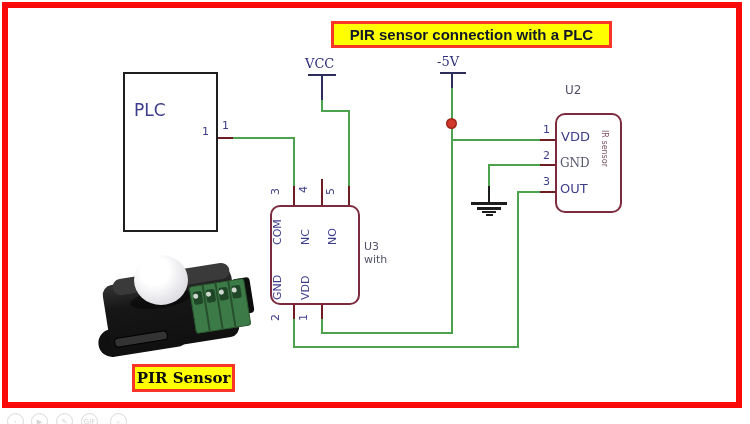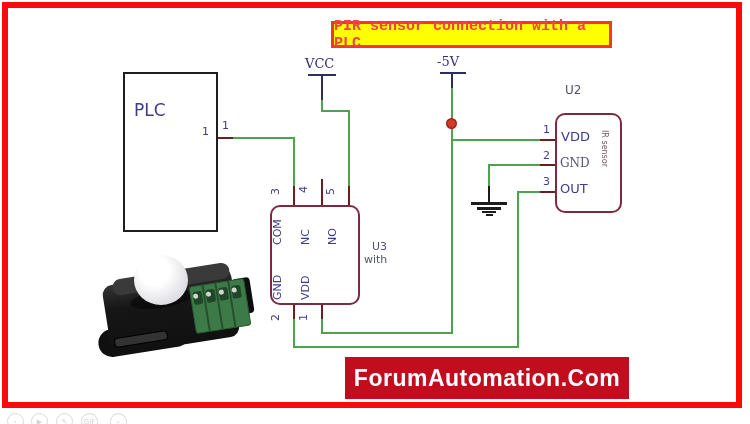--- a/index.html
+++ b/index.html
@@ -17,21 +17,21 @@
   }
   html,body{margin:0;padding:0;background:#fff;}
   .screen{position:relative;width:750px;height:424px;background:#fff;overflow:hidden;
           font-family:"DejaVu Sans",sans-serif;}
   .red-frame{position:absolute;left:2px;top:2px;width:740px;height:406px;
              border:6px solid var(--frame-red);box-sizing:border-box;}
   
   .title-banner{position:absolute;left:331px;top:21px;width:281px;height:27px;
       background:var(--banner-yellow);border:3px solid var(--banner-border);box-sizing:border-box;
       display:flex;align-items:center;justify-content:center;
-      font-family:Liberation Mono, monospace;font-weight:bold;font-size:15px;color:#ef4444;}
+      font-family:Liberation Sans, sans-serif;font-weight:bold;font-size:15px;color:#0f172a;}
   .pir-caption{position:absolute;left:132px;top:364px;width:103px;height:28px;
       background:var(--banner-yellow);border:3px solid var(--banner-border);box-sizing:border-box;
       display:flex;align-items:center;justify-content:center;
       font-family:"DejaVu Serif",serif;font-weight:bold;font-size:15px;color:#0e0e0e;}
   .footer-banner{position:absolute;left:345px;top:357px;width:284px;height:42px;
       background:var(--footer-red);display:flex;align-items:center;justify-content:center;
       font-family:"Liberation Sans",sans-serif;font-weight:bold;font-size:23px;color:#fff;
       letter-spacing:.5px;}
   
   .hw{position:absolute;height:2px;background:var(--green);}
@@ -126,21 +126,21 @@
   <div class="hw" style="left:488px;top:164px;width:52px;"></div>
   <div class="vw" style="left:488px;top:164px;height:24px;"></div>
 
   <div class="gndbar" style="left:488px;top:186px;width:2px;height:17px;"></div>
   <div class="gndbar" style="left:471px;top:202px;width:36px;height:3px;"></div>
   <div class="gndbar" style="left:477px;top:207px;width:24px;height:3px;"></div>
   <div class="gndbar" style="left:482px;top:211px;width:14px;height:2px;"></div>
   <div class="gndbar" style="left:486px;top:214px;width:7px;height:2px;"></div>
 
   <div class="box" style="left:270px;top:205px;width:90px;height:100px;border-radius:10px;"></div>
-  <span class="txt ref" style="left:372px;top:241px;">U3</span>
+  <span class="txt ref" style="left:364px;top:241px;">U3</span>
   <span class="txt ref" style="left:364px;top:254px;">with</span>
 
   <div class="vs" style="left:293px;top:186px;height:19px;"></div>
   <div class="vs" style="left:321px;top:179px;height:26px;"></div>
   <div class="vs" style="left:348px;top:186px;height:19px;"></div>
 
   <span class="txt rotccw" style="left:282px;top:183px;">3</span>
   <span class="txt rotccw" style="left:310px;top:181px;">4</span>
   <span class="txt rotccw" style="left:337px;top:183px;">5</span>
 
@@ -192,24 +192,24 @@
       <span class="screw s3">
           <i></i>
         </span>
       <span class="screw s4">
           <i></i>
         </span>
     </div>
     <div class="pir-slot"></div>
   </div>
 
-
-  <div class="footer-banner">
-    <span>ForumAutomation.Com</span>
-  </div>
+  <div class="pir-caption">
+    <span>PIR Sensor</span>
+  </div>
+
 
   <div class="wm-row">
     <span class="wm" style="left:3px;">‹</span>
     <span class="wm" style="left:27px;">▶</span>
     <span class="wm" style="left:52px;">✎</span>
     <span class="wm" style="left:77px;">GIF</span>
     <span class="wm" style="left:106px;">⌕</span>
   </div>
 
 </div>

